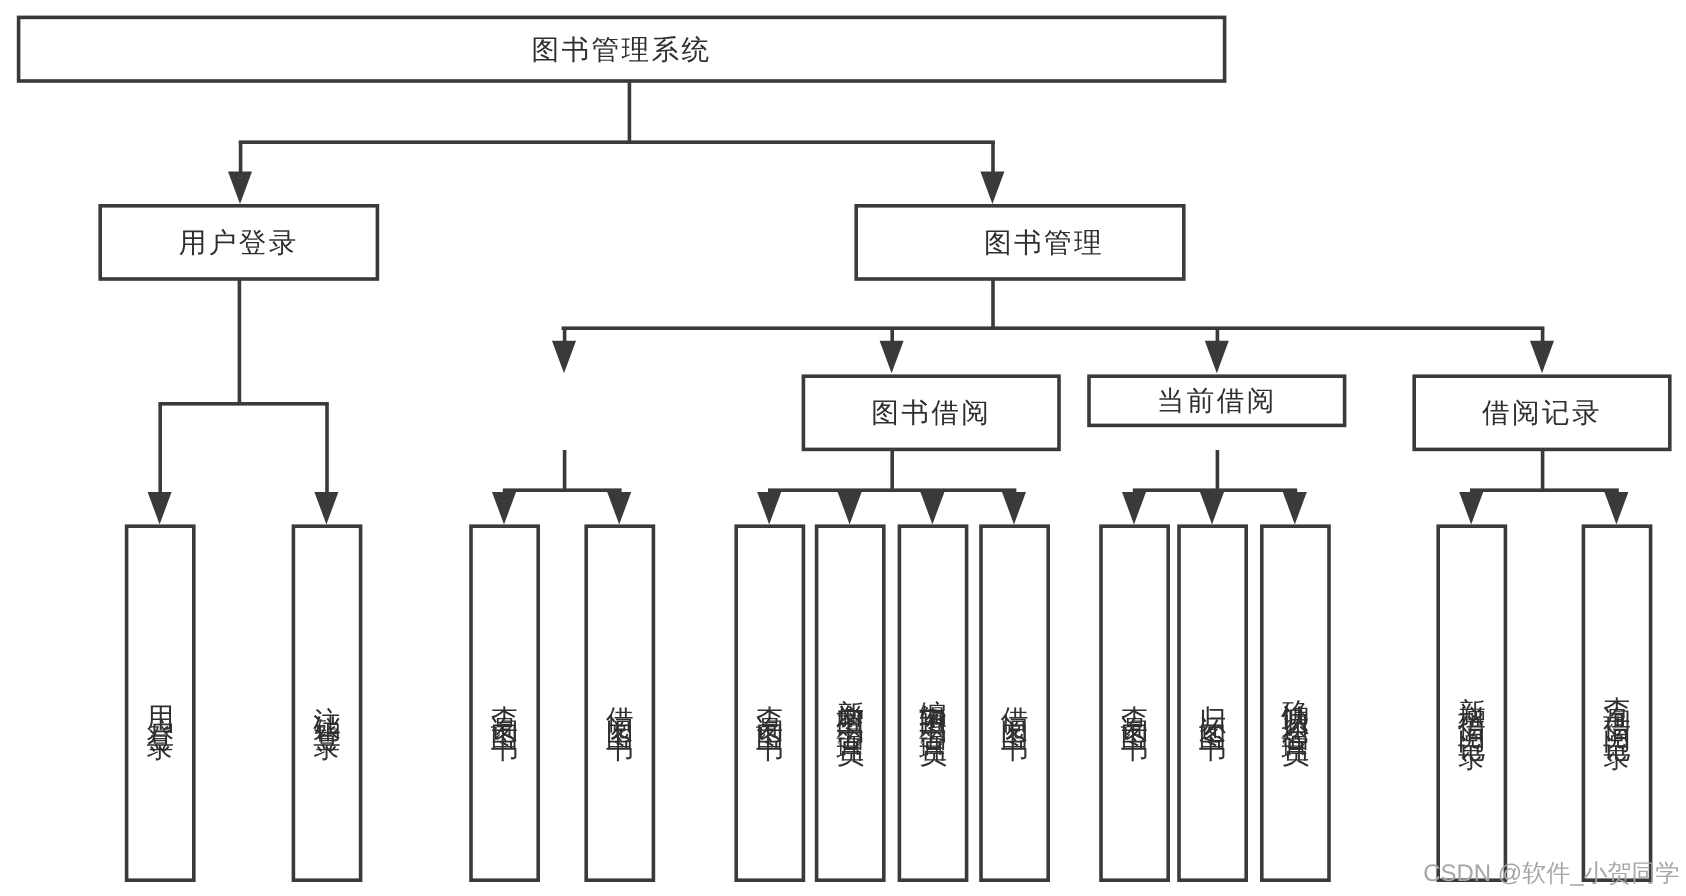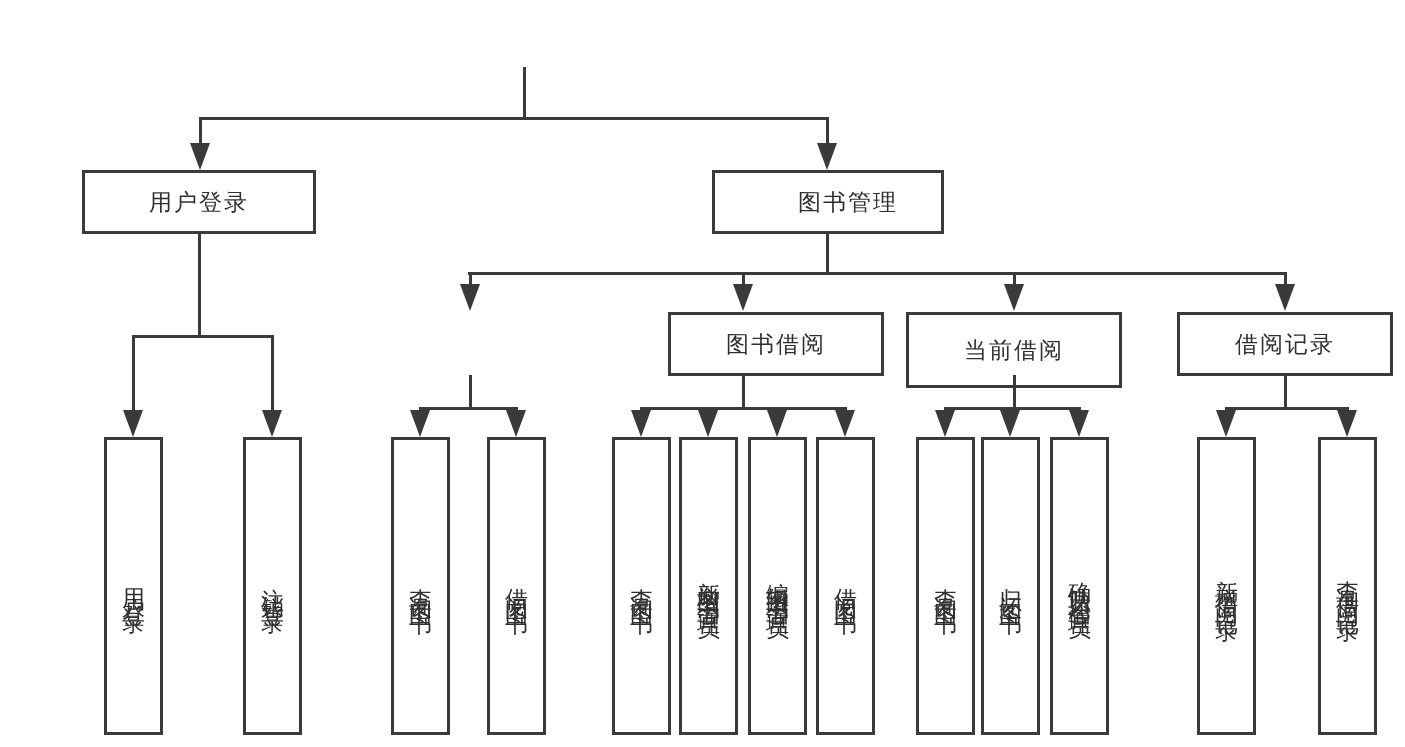--- a/index.html
+++ b/index.html
@@ -67,32 +67,35 @@
     color: #a6a6a6;
     white-space: nowrap;
     z-index: 5;
   }
 </style>
 </head>
 <body>
 
 <div id="canvas">
 
+  <div class="box" style="left:14px; top:13px; width:1008px; height:56px;">
+    <span class="hlabel">图书管理系统</span>
+  </div>
 
   <div class="v" style="left:523px; top:67px; height:52px;"></div>
   <div class="h" style="left:199px; top:117px; width:630px;"></div>
   <div class="v" style="left:199px; top:118px; height:27px;"></div>
   <div class="arr" style="left:190px; top:143px;"></div>
   <div class="v" style="left:826px; top:118px; height:27px;"></div>
   <div class="arr" style="left:817px; top:143px;"></div>
 
   <div class="box" style="left:82px; top:170px; width:234px; height:64px;">
     <span class="hlabel">用户登录</span>
   </div>
-  <div class="box" style="left:712px; top:170px; width:232px; height:64px;padding-left:40px;">
+  <div class="box" style="left:712px; top:170px; width:276px; height:64px;padding-left:40px;">
     <span class="hlabel">图书管理</span>
   </div>
 
   <div class="v" style="left:198px; top:233px; height:104px;"></div>
   <div class="h" style="left:132px; top:335px; width:142px;"></div>
   <div class="v" style="left:132px; top:337px; height:74px;"></div>
   <div class="arr" style="left:123px; top:410px;"></div>
   <div class="v" style="left:271px; top:337px; height:74px;"></div>
   <div class="arr" style="left:262px; top:410px;"></div>
 
@@ -103,21 +106,21 @@
   <div class="v" style="left:742px; top:274px; height:11px;"></div>
   <div class="arr" style="left:733px; top:284px;"></div>
   <div class="v" style="left:1013px; top:274px; height:11px;"></div>
   <div class="arr" style="left:1004px; top:284px;"></div>
   <div class="v" style="left:1284px; top:274px; height:11px;"></div>
   <div class="arr" style="left:1275px; top:284px;"></div>
 
   <div class="box" style="left:636px; top:312px; width:216px; height:64px;margin-left:32px;">
     <span class="hlabel">图书借阅</span>
   </div>
-  <div class="box" style="left:906px; top:312px; width:216px; height:76px;">
+  <div class="box" style="left:906px; top:312px; width:216px; height:44px;">
     <span class="hlabel">当前借阅</span>
   </div>
   <div class="box" style="left:1177px; top:312px; width:216px; height:64px;">
     <span class="hlabel">借阅记录</span>
   </div>
 
   <div class="v" style="left:469px; top:375px; height:34px;"></div>
   <div class="h" style="left:419px; top:407px; width:99px;"></div>
   <div class="arr" style="left:410px; top:410px;"></div>
   <div class="arr" style="left:506px; top:410px;"></div>
@@ -177,14 +180,15 @@
     <span class="vlabel" style="letter-spacing:5px;">确认归还（管理员）</span>
   </div>
 
   <div class="box" style="left:1197px; top:437px; width:59px; height:298px;">
     <span class="vlabel">新增借阅记录</span>
   </div>
   <div class="box" style="left:1318px; top:437px; width:59px; height:298px;">
     <span class="vlabel">查询借阅记录</span>
   </div>
 
+  <div class="watermark">CSDN @软件_小贺同学</div>
 
 </div>
 
 </body></html>

